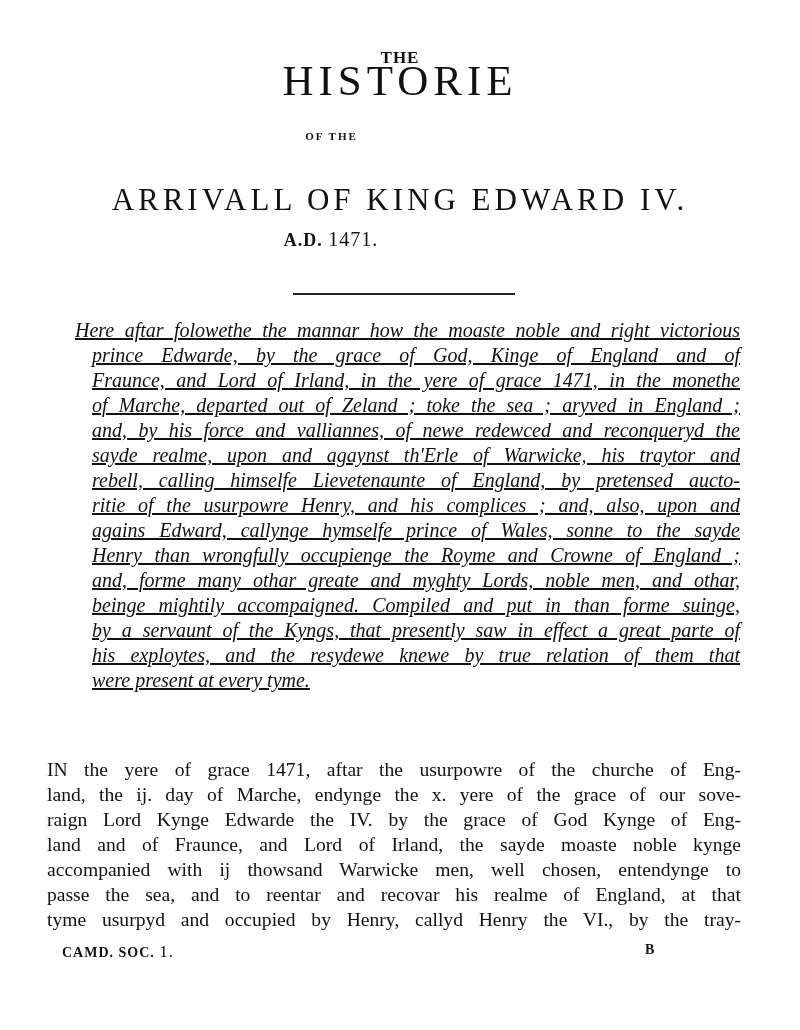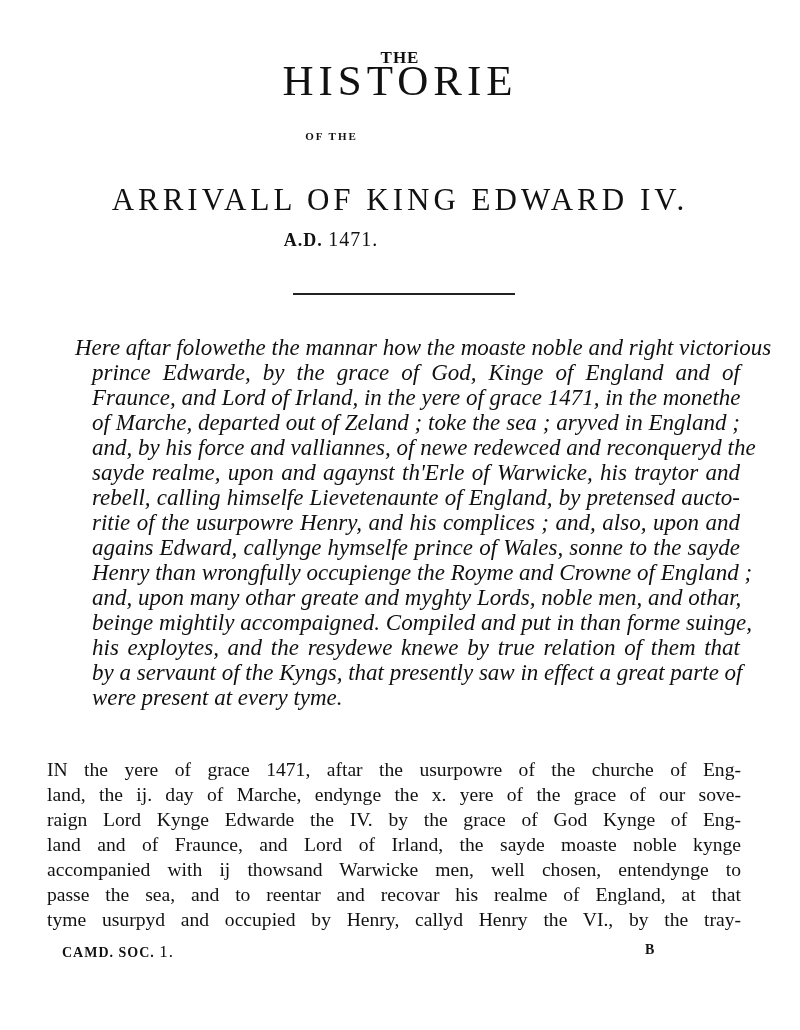--- a/index.html
+++ b/index.html
@@ -14,22 +14,22 @@
   .t-ofthe { position: absolute; top: 130px; left: 0; width: 663px; text-align: center;
            font-size: 11px; font-weight: bold; letter-spacing: 2px; }
   .t-arrivall { position: absolute; top: 182px; left: 0; width: 800px; text-align: center;
            font-size: 31px; letter-spacing: 4px; }
   .t-ad { position: absolute; top: 228px; left: 0; width: 662px; text-align: center;
            font-size: 18px; font-weight: bold; letter-spacing: 1px; }
   .t-ad .year { font-weight: normal; font-size: 20px; }
   .rule { position: absolute; top: 293px; left: 293px; width: 222px; height: 0;
           border-top: 2px solid #222; }
 
-  .preamble { position: absolute; top: 335px; left: 75px; width: 665px;
-          font-style: italic; font-size: 23px; line-height: 25px; }
+  .preamble { position: absolute; top: 318px; left: 75px; width: 665px;
+          font-style: italic; font-size: 20px; line-height: 25px; text-decoration: underline; }
   .preamble .pl { display: block; white-space: nowrap; text-align: justify; text-align-last: justify; }
   .preamble .pl.indent { padding-left: 17px; }
   .preamble .pl.last { text-align-last: left; }
 
   .body { position: absolute; top: 757px; left: 47px; width: 694px;
           font-size: 19.6px; line-height: 25px; }
   .body .bl { display: block; white-space: nowrap; text-align: justify; text-align-last: justify; }
 
   .footer-sig { position: absolute; top: 942px; left: 62px; font-size: 14px;
           font-weight: bold; letter-spacing: 1px; }
@@ -55,24 +55,24 @@
     <span class="pl">Here aftar folowethe the mannar how the moaste noble and right victorious</span>
     <span class="pl indent">prince Edwarde, by the grace of God, Kinge of England and of</span>
     <span class="pl indent">Fraunce, and Lord of Irland, in the yere of grace 1471, in the monethe</span>
     <span class="pl indent">of Marche, departed out of Zeland ; toke the sea ; aryved in England ;</span>
     <span class="pl indent">and, by his force and valliannes, of newe redewced and reconqueryd the</span>
     <span class="pl indent">sayde realme, upon and agaynst th'Erle of Warwicke, his traytor and</span>
     <span class="pl indent">rebell, calling himselfe Lievetenaunte of England, by pretensed aucto-</span>
     <span class="pl indent">ritie of the usurpowre Henry, and his complices ; and, also, upon and</span>
     <span class="pl indent">agains Edward, callynge hymselfe prince of Wales, sonne to the sayde</span>
     <span class="pl indent">Henry than wrongfully occupienge the Royme and Crowne of England ;</span>
-    <span class="pl indent">and, upon many othar greate and myghty Lords, noble men, and othar,</span>
+    <span class="pl indent">and, forme many othar greate and myghty Lords, noble men, and othar,</span>
     <span class="pl indent">beinge mightily accompaigned. Compiled and put in than forme suinge,</span>
+    <span class="pl indent">by a servaunt of the Kyngs, that presently saw in effect a great parte of</span>
     <span class="pl indent">his exploytes, and the resydewe knewe by true relation of them that</span>
-    <span class="pl indent">by a servaunt of the Kyngs, that presently saw in effect a great parte of</span>
     <span class="pl indent last">were present at every tyme.</span>
   </div>
 
   <div class="body">
     <span class="bl">IN the yere of grace 1471, aftar the usurpowre of the churche of Eng-</span>
     <span class="bl">land, the ij. day of Marche, endynge the x. yere of the grace of our sove-</span>
     <span class="bl">raign Lord Kynge Edwarde the IV. by the grace of God Kynge of Eng-</span>
     <span class="bl">land and of Fraunce, and Lord of Irland, the sayde moaste noble kynge</span>
     <span class="bl">accompanied with ij thowsand Warwicke men, well chosen, entendynge to</span>
     <span class="bl">passe the sea, and to reentar and recovar his realme of England, at that</span>

